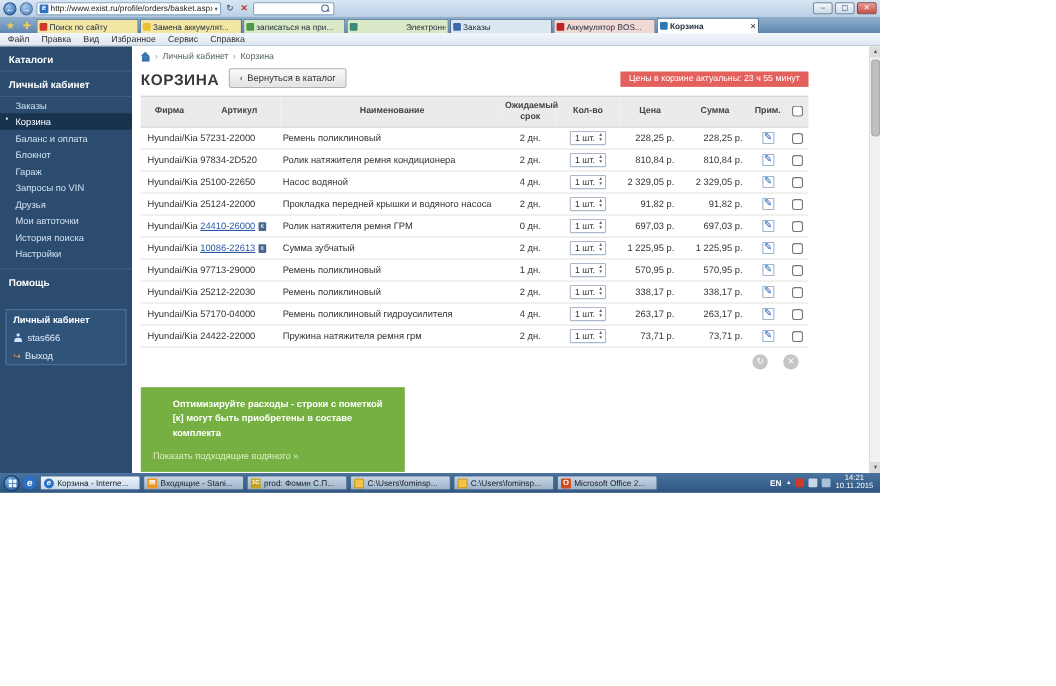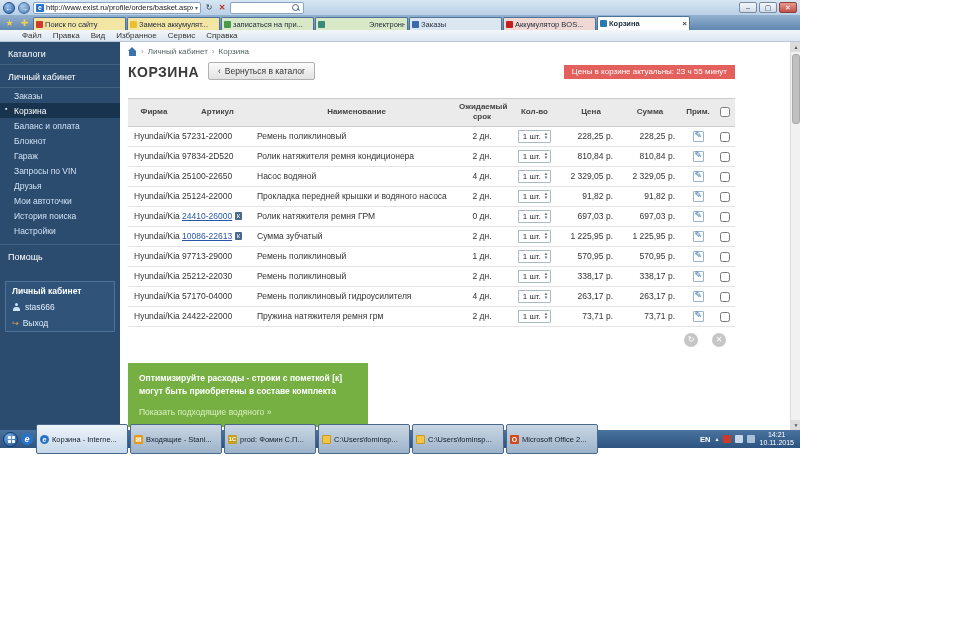--- a/index.html
+++ b/index.html
@@ -38,29 +38,29 @@
   .tabs { display:flex; gap:1px; align-items:flex-end; }
   .tab { height:13px; width:93px; border:1px solid #4f7398; border-bottom:none; border-radius:2px 2px 0 0;
          display:flex; align-items:center; gap:2px; padding:0 2px; font-size:7.5px; color:#1c2a3a;
          overflow:hidden; white-space:nowrap; }
   .tab.active { height:14px; background:#fff; font-weight:bold; }
   .tab-ic { width:7px; height:7px; flex:none; border-radius:1px; }
   .tab-label { overflow:hidden; white-space:nowrap; }
   .tab-close { margin-left:auto; font-size:8px; color:#445; flex:none; }
 
   .menu-row { height:12px; background:linear-gradient(#f2f6fa,#dde7f1); border-bottom:1px solid #b8c8d8;
-              display:flex; align-items:center; gap:11px; padding:0 22px; font-size:8px; color:#333; }
+              display:flex; align-items:center; gap:11px; padding:0 7px; font-size:8px; color:#333; }
   .menu-item { cursor:default; }
 
   
   .viewport { position:relative; width:800px; height:388px; background:#fff; overflow:hidden; }
 
   
   .sidebar { position:absolute; left:0; top:0; bottom:0; width:120px; background:#2b4c6f; color:#fff; }
-  .sb-section { font-size:9px; font-weight:normal; padding:7px 8px 5px; border-bottom:1px solid rgba(255,255,255,.12); }
+  .sb-section { font-size:9px; font-weight:bold; padding:7px 8px 5px; border-bottom:1px solid rgba(255,255,255,.12); }
   .sb-item { font-size:8.5px; color:#cfe0f2; padding:2.5px 8px 2.5px 14px; position:relative; cursor:pointer; }
   .sb-item.active { background:#17334e; color:#fff; }
   .sb-marker { position:absolute; left:5px; top:2px; font-size:7px; color:#e8f0f8; }
   .user-panel { margin:14px 5px 0; border:1px solid #4f7298; background:#2f5379; }
   .up-title { font-size:8.5px; font-weight:bold; padding:4px 6px 3px; }
   .up-row { display:flex; align-items:center; gap:4px; font-size:8.5px; padding:3px 6px; color:#e4eefa; cursor:pointer; }
   .ic-user { position:relative; width:9px; height:9px; flex:none; }
   .ic-user::before { content:""; position:absolute; left:3px; top:0; width:3px; height:3px; border-radius:50%; background:#cfe4f8; }
   .ic-user::after { content:""; position:absolute; left:1px; top:4px; width:7px; height:4px; border-radius:3px 3px 0 0; background:#cfe4f8; }
   .ic-exit { font-size:8px; color:#f0a060; flex:none; }
@@ -76,21 +76,21 @@
 
   .content-col { position:relative; margin-left:8px; width:607px; }
   .title-row { position:relative; height:26px; margin-top:4px; }
   .page-title { position:absolute; left:0; top:3px; font-size:14px; font-weight:bold; color:#3a3a3a; letter-spacing:.5px; }
   .back-btn { position:absolute; left:80px; top:1px; height:18px; padding:0 9px; border:1px solid #b0b0b0; border-radius:2px;
               background:linear-gradient(#fbfbfb,#e2e2e2); font-size:8.5px; color:#333; line-height:16px; cursor:pointer;
               display:flex; align-items:center; gap:4px; }
   .banner { position:absolute; right:0; top:4px; height:14px; background:#e4605c; color:#fff; font-size:8px;
             line-height:14px; padding:0 8px; }
 
-  table.cart { width:607px; border-collapse:collapse; table-layout:fixed; margin-top:11px; }
+  table.cart { width:607px; border-collapse:collapse; table-layout:fixed; margin-top:0; }
   table.cart th { background:#ebebeb; border-top:1px solid #ccc; border-bottom:1px solid #ccc;
                   font-size:8px; color:#444; font-weight:bold; text-align:center; padding:3px 1px; line-height:1.3; }
   table.cart td { border-bottom:1px solid #e4e4e4; font-size:8.5px; color:#333; height:20px; padding:0 2px; }
   .td-brand { padding-left:6px !important; }
   .td-name { overflow:hidden; white-space:nowrap; }
   .td-term, .td-qty, .td-note, .td-cb { text-align:center; }
   .td-price, .td-sum { text-align:right; padding-right:6px !important; }
   .art-link { color:#2a58a8; text-decoration:underline; cursor:pointer; }
   .kit-badge { display:inline-block; margin-left:3px; background:#4a688c; color:#fff; font-size:6.5px;
                line-height:8px; padding:0 2px; border-radius:1px; vertical-align:1px; }
@@ -105,21 +105,21 @@
 
   .total-row { position:relative; height:30px; }
   .total-amount { position:absolute; left:0; top:7px; width:553px; text-align:right; font-size:12px;
                   font-weight:bold; color:#9a3528; }
   .circle-btn { position:absolute; top:6px; width:14px; height:14px; border-radius:50%; background:#c6c6c6;
                 color:#fff; font-size:8px; line-height:14px; text-align:center; cursor:pointer; }
   .circle-btn.refresh { left:556px; }
   .circle-btn.remove  { left:584px; }
 
   .promo { margin-top:6px; width:240px; background:#76b043; padding:9px 11px 10px; color:#fff; }
-  .promo-text { font-size:8.5px; font-weight:bold; line-height:1.55; }
+  .promo-text { font-size:8.5px; font-weight:bold; line-height:1.55;margin-left:18px; }
   .promo-link { margin-top:9px; font-size:8.5px; color:#ddefc2; cursor:pointer; }
 
   
   .scrollbar { position:absolute; right:0; top:0; bottom:0; width:10px; background:#f1f1f1; border-left:1px solid #dcdcdc; }
   .sb-arrow { position:absolute; left:0; width:10px; height:10px; background:#dcdcdc; color:#555;
               font-size:5px; line-height:10px; text-align:center; cursor:pointer; }
   .sb-arrow.down { bottom:0; }
   .sb-thumb { position:absolute; left:1px; top:12px; width:8px; height:70px; background:#c0c0c0;
               border:1px solid #a8a8a8; border-radius:3px; cursor:grab; }
 
@@ -127,21 +127,21 @@
   .taskbar { position:absolute; left:0; top:430px; width:800px; height:18px;
              background:linear-gradient(#4a739f,#2d5480); display:flex; align-items:center; gap:3px; padding:0 3px; }
   .start-orb { position:relative; width:15px; height:15px; border-radius:50%; flex:none; cursor:pointer;
                background:radial-gradient(circle at 35% 30%, #7ab0e8, #1a4a8a); border:1px solid #123a6a; }
   .orb-logo { position:absolute; left:3.5px; top:3.5px; width:7px; height:7px; display:grid;
               grid-template-columns:1fr 1fr; grid-template-rows:1fr 1fr; gap:1px; }
   .orb-logo span { background:#fff; opacity:.92; border-radius:.5px; }
   .quick-ie { width:12px; height:12px; border-radius:50%; background:#2a72c8; color:#fff; font-size:9px;
               line-height:12px; text-align:center; font-weight:bold; font-style:italic; flex:none; cursor:pointer; }
   .tb-buttons { display:flex; gap:2px; }
-  .tb-btn { height:30px; width:92px; border:1px solid #49698c; border-radius:2px; cursor:pointer;
+  .tb-btn { height:14px; width:92px; border:1px solid #49698c; border-radius:2px; cursor:pointer;
             background:linear-gradient(#c9d6e4,#9db3ca); display:flex; align-items:center; gap:3px; padding:0 3px;
             font-size:7.5px; color:#141e2a; overflow:hidden; white-space:nowrap; }
   .tb-btn.active { background:linear-gradient(#eef4fa,#c6d8ea); }
   .tb-label { overflow:hidden; white-space:nowrap; }
   .tb-ic { width:9px; height:9px; flex:none; border-radius:1px; font-size:7px; line-height:9px;
            text-align:center; color:#fff; font-weight:bold; }
   .ic-ie { background:#2a72c8; font-style:italic; border-radius:50%; }
   .ic-mail { background:#e8981c; }
   .ic-app { background:#c8a020; font-size:5.5px; }
   .ic-folder { background:#f2c44a; border:1px solid #c89820; }

